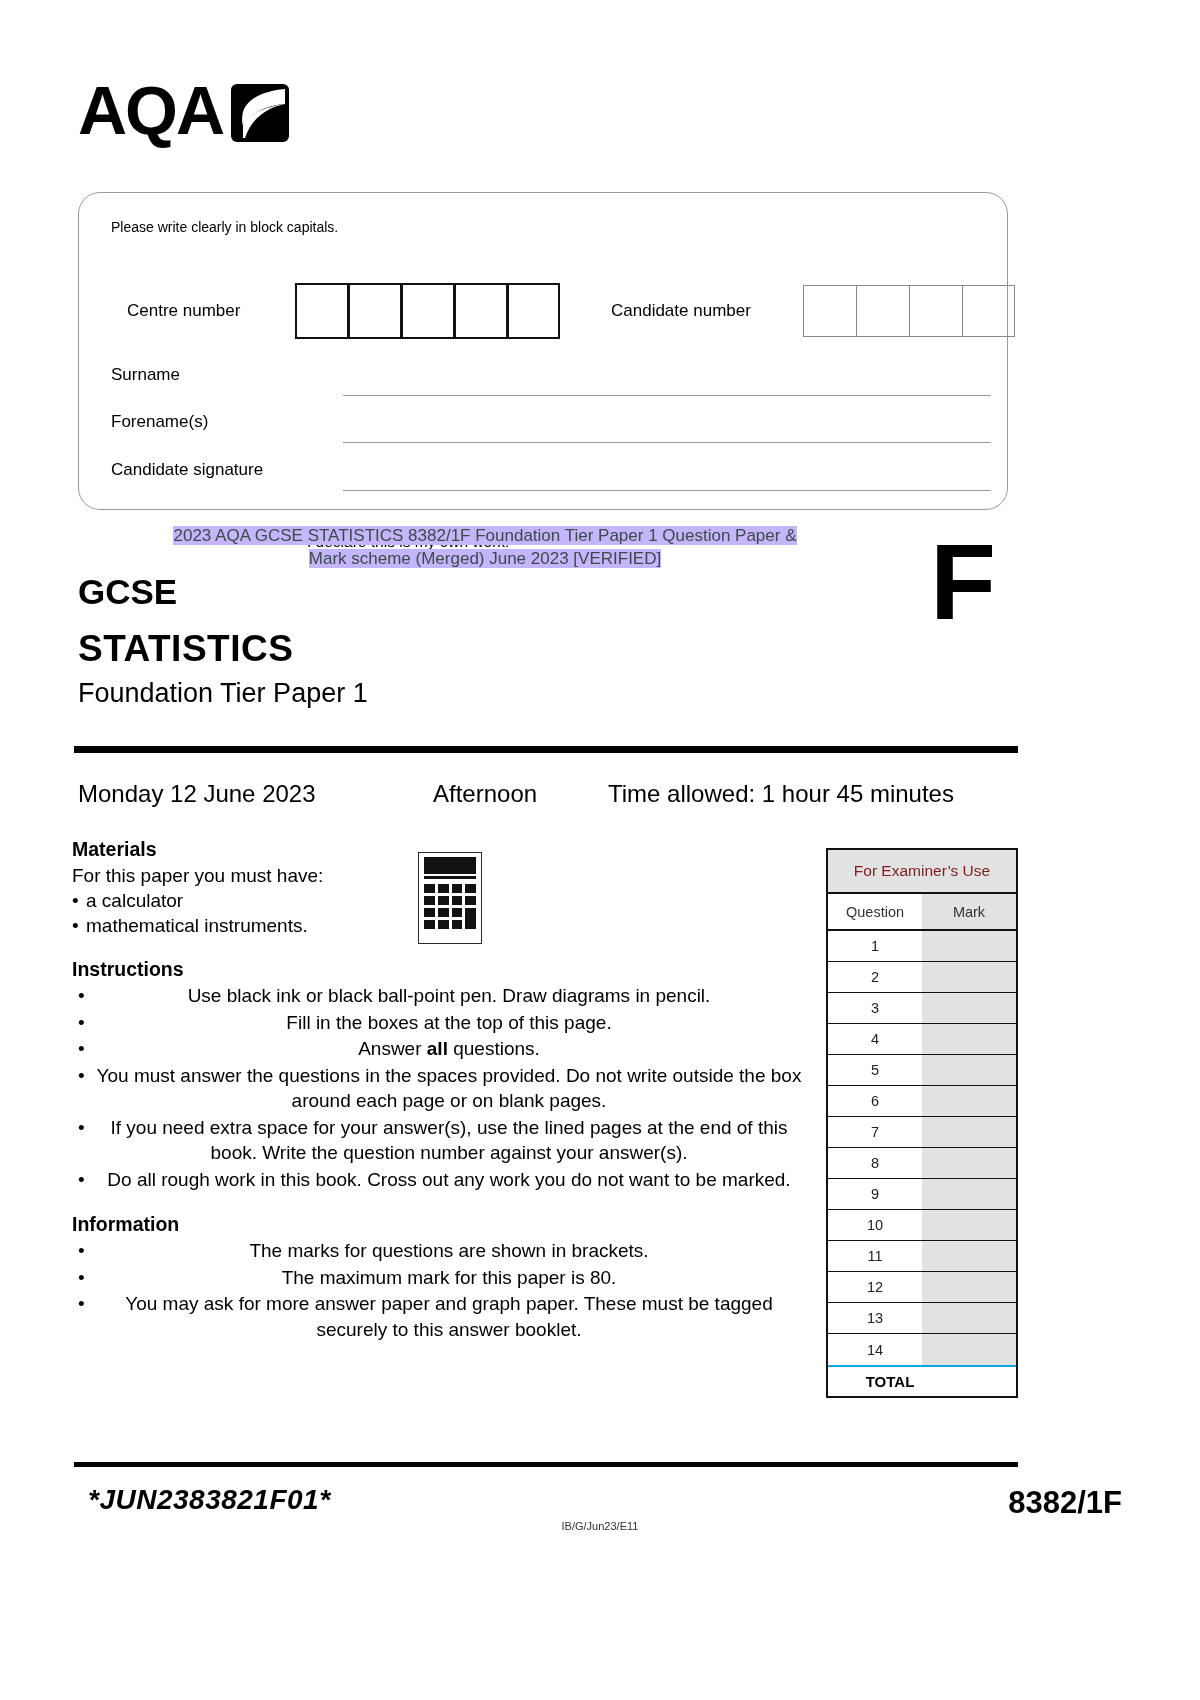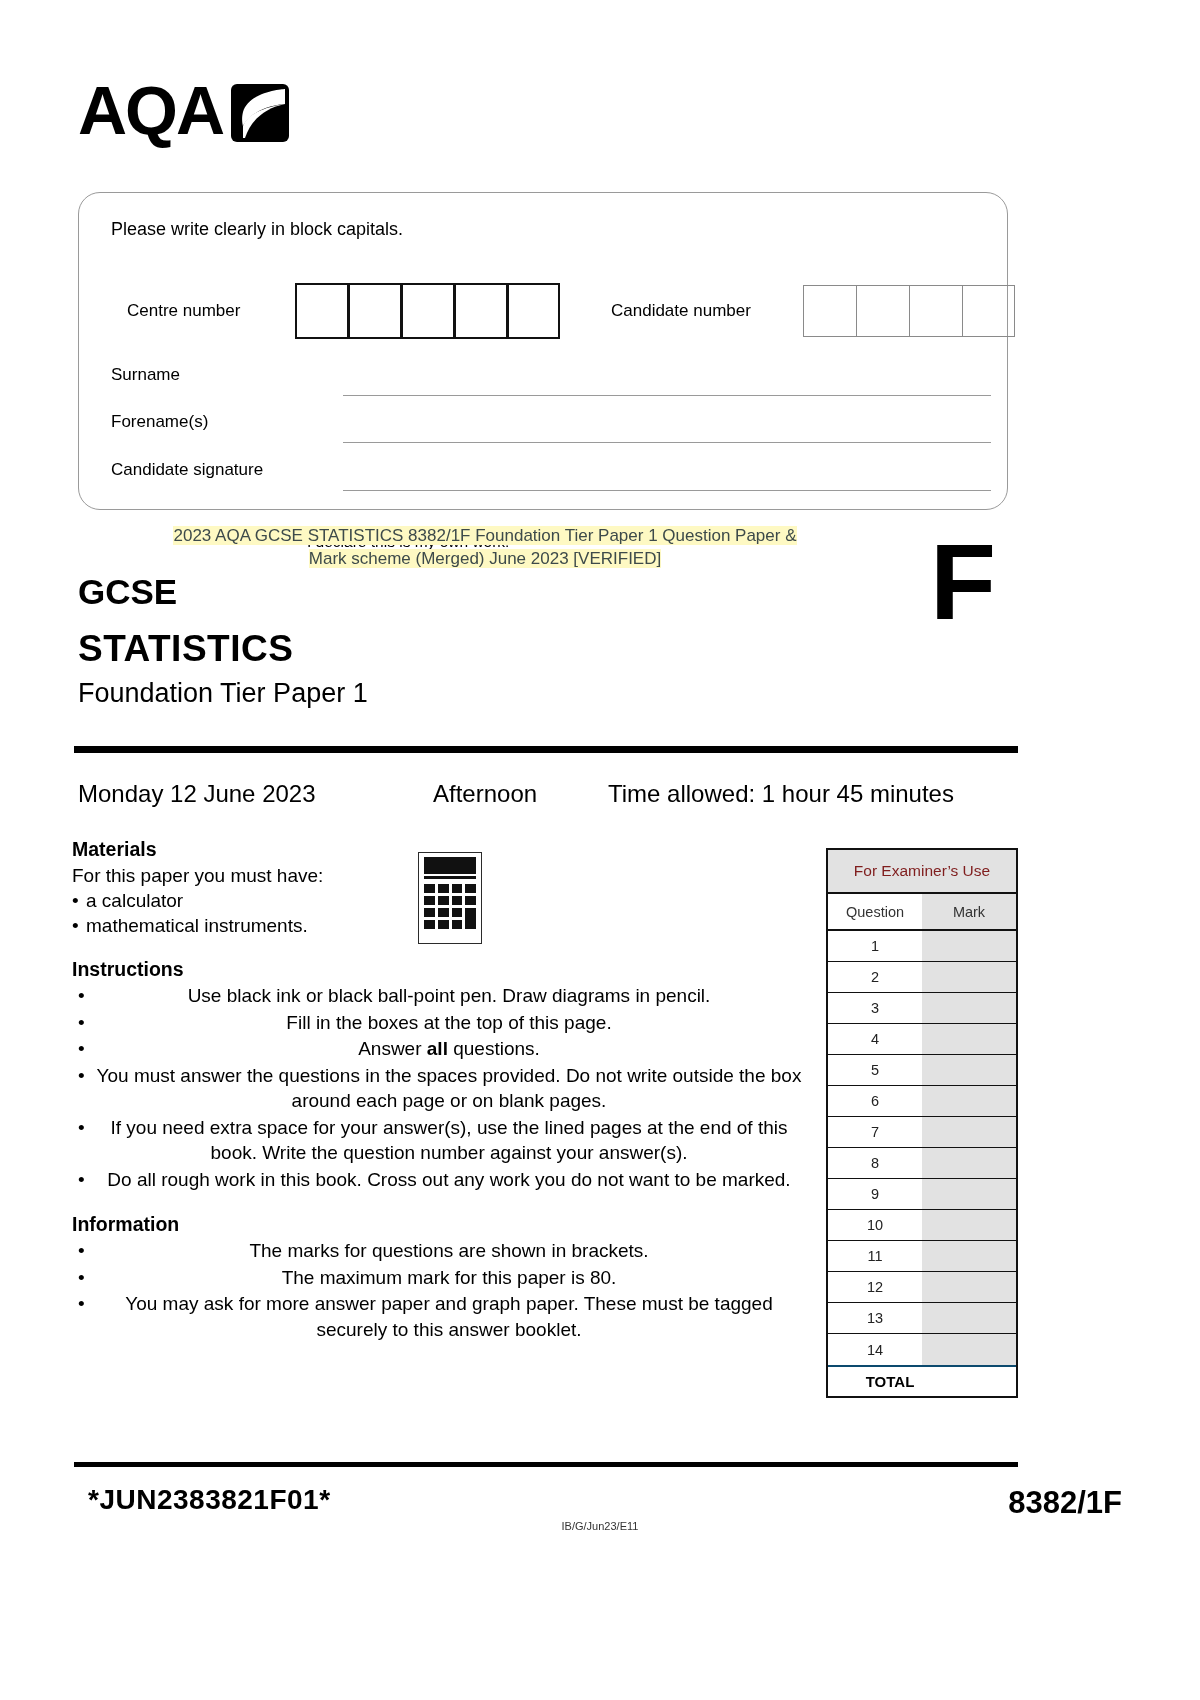--- a/index.html
+++ b/index.html
@@ -25,21 +25,21 @@
   
   .details-box {
     position: absolute; left: 78px; top: 192px;
     width: 930px; height: 318px;
     border: 1px solid #9a9a9a;
     border-radius: 22px;
     background: #fff;
   }
   .block-caps {
     position: absolute; left: 32px; top: 26px;
-    font-size: 18px;
+    font-size: 14px;
   }
   .row-centre { position: absolute; left: 32px; top: 90px; width: 880px; height: 58px; }
   .lbl { font-size: 17px; }
   .centre-label { position: absolute; left: 16px; top: 18px; }
   .centre-cells { position: absolute; left: 184px; top: 0; display: flex; }
   .cell-dark { width: 53px; height: 56px; border: 2px solid #111; border-right-width: 1px; }
   .cell-dark:first-child { border-left-width: 2px; }
   .cell-dark:last-child { border-right-width: 2px; }
   .cand-label { position: absolute; left: 500px; top: 18px; }
   .cand-cells { position: absolute; left: 692px; top: 2px; display: flex; }
@@ -55,21 +55,21 @@
     margin-top: 48px;
   }
 
   
   .banner {
     position: absolute; left: 100px; top: 524px; width: 770px;
     text-align: center;
     font-size: 17px; line-height: 23px;
     color: #3d4a4a;
   }
-  .banner span { background: #fef9c3; }
+  .banner span { background: #c4b5fd; }
 
   
   .t-gcse { position: absolute; left: 78px; top: 572px; font-size: 35px; font-weight: bold; }
   .t-subject { position: absolute; left: 78px; top: 628px; font-size: 37px; font-weight: bold; letter-spacing: 0.5px; }
   .t-tierpaper { position: absolute; left: 78px; top: 678px; font-size: 27px; }
   .tier-letter {
     position: absolute; left: 930px; top: 528px;
     font-size: 108px; font-weight: bold; line-height: 1;
   }
 
@@ -131,26 +131,26 @@
     font-size: 14.5px; color: #333;
   }
   .ex-sub .c2 { background: #e2e2e2; }
   .ex-row { display: flex; height: 31px; border-bottom: 1.6px solid #111; }
   .ex-row:last-child { border-bottom: none; }
   .ex-row .q {
     flex: 1; display: flex; align-items: center; justify-content: center;
     font-size: 14.5px; color: #222;
   }
   .ex-row .m { flex: 1; background: #e2e2e2; }
-  .ex-total { border-top: 2px solid #0c4a6e; padding-left: 20px; }
+  .ex-total { border-top: 2px solid #0ea5e9; padding-left: 20px; }
   .ex-total .q { font-weight: bold; font-size: 15px; color: #000; }
   .ex-total .m { background: #fff; }
 
   
-  .barcode { position: absolute; left: 88px; top: 1484px; font-size: 28px; font-weight: bold; letter-spacing: 0.5px; }
+  .barcode { position: absolute; left: 88px; top: 1484px; font-size: 28px; font-weight: bold; letter-spacing: 0.5px; font-style: italic; }
   .ibcode { position: absolute; left: 0; top: 1520px; width: 1200px; text-align: center; font-size: 11px; color: #333; }
   .papercode { position: absolute; right: 78px; top: 1485px; font-size: 31px; font-weight: bold; }
 </style>
 </head>
 <body>
 
 <div class="page">
 
   <div class="logo-wrap">
     <div class="logo-text">AQA</div>

